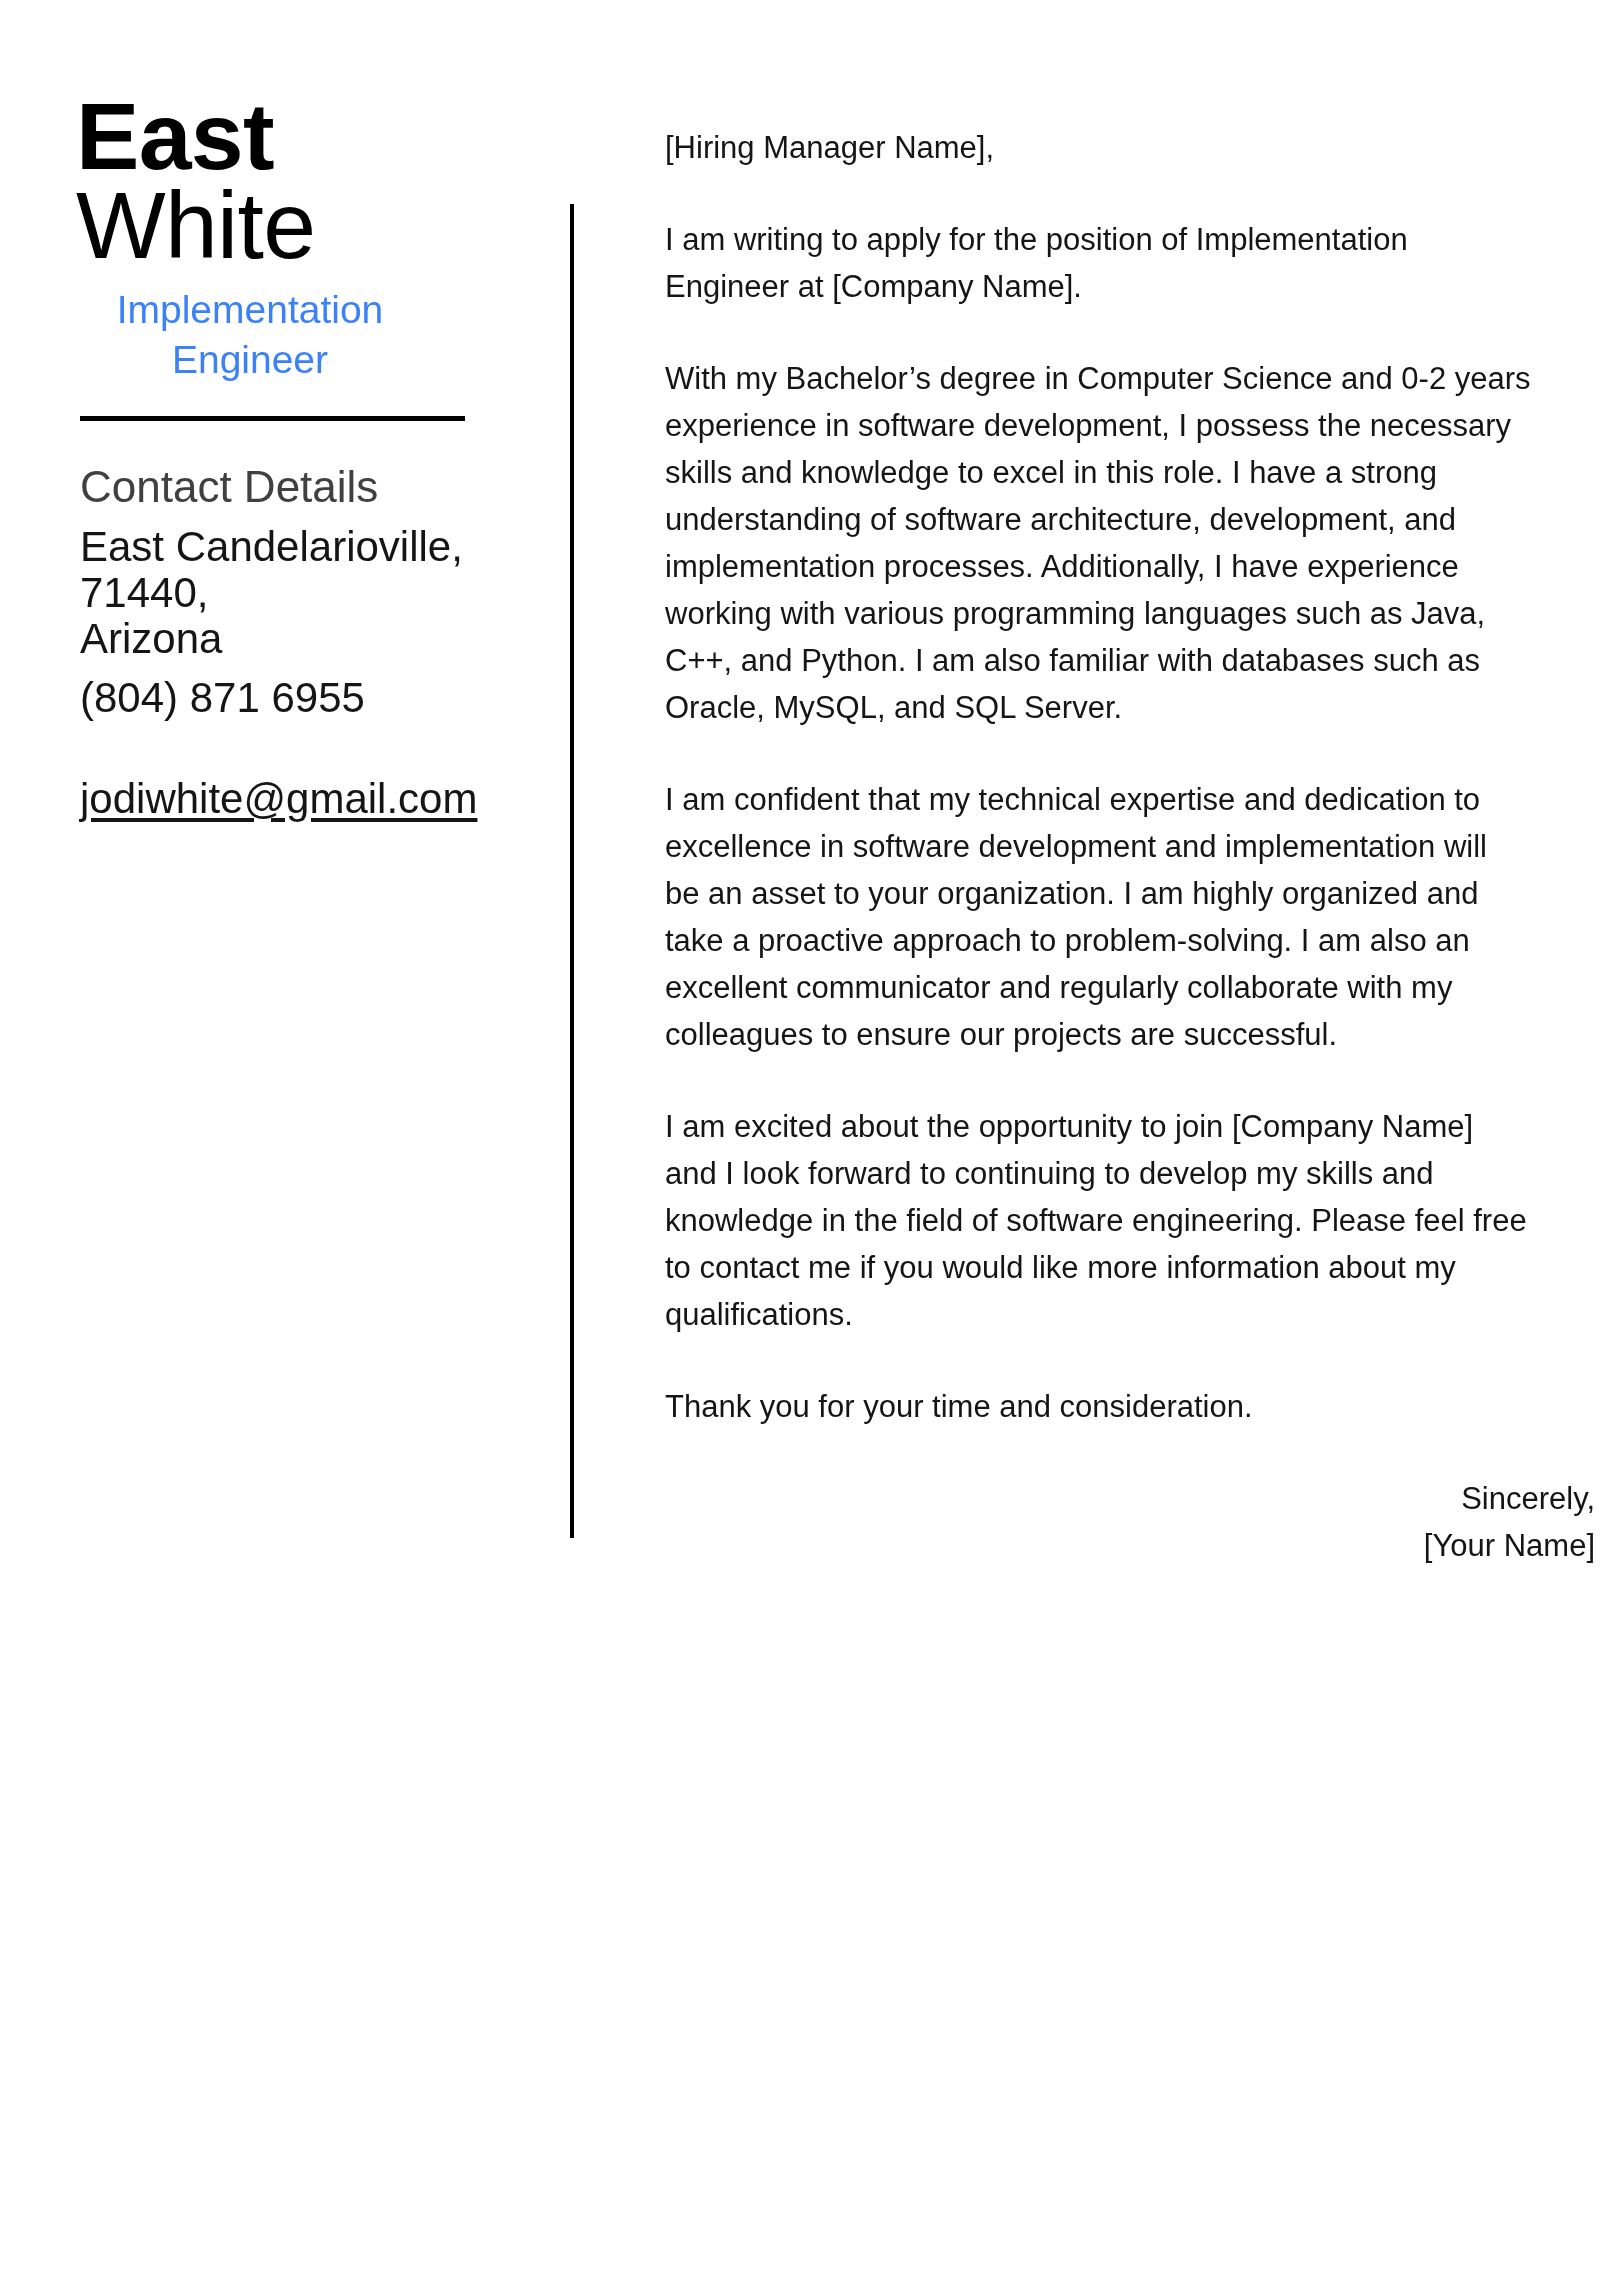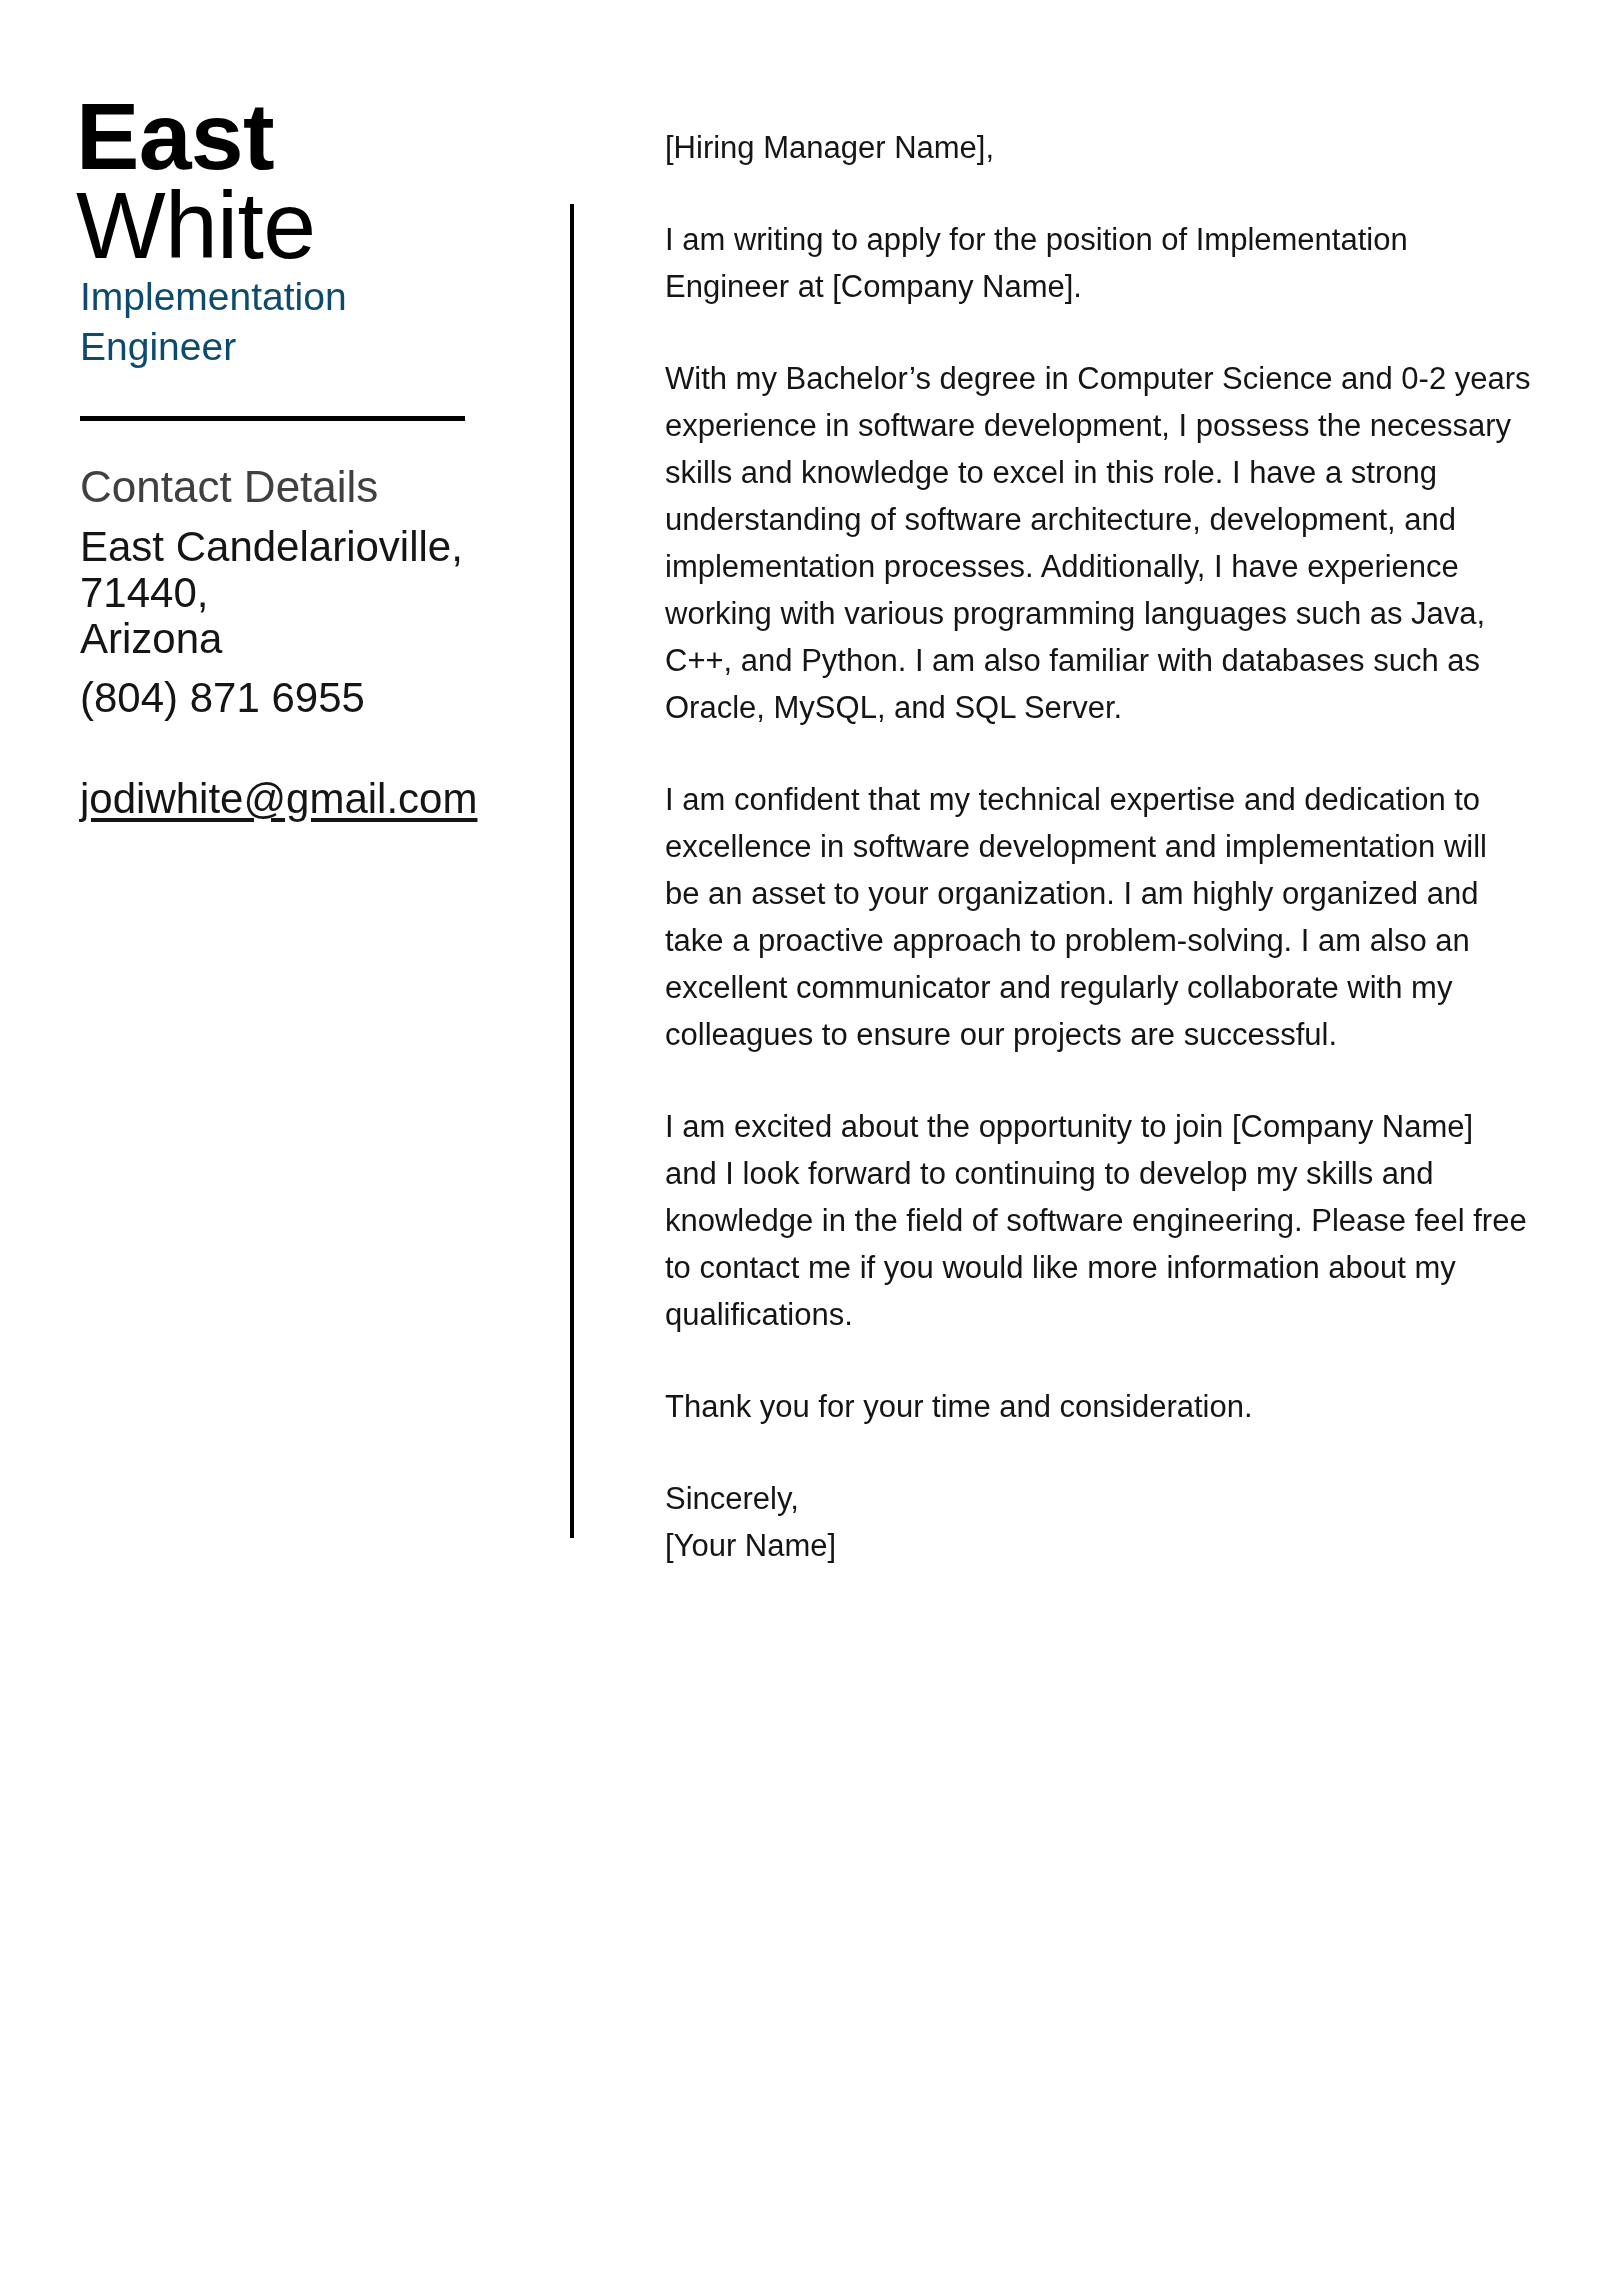--- a/index.html
+++ b/index.html
@@ -22,25 +22,26 @@
     line-height: 89px;
     color: #000000;
     letter-spacing: -0.7px;
   }
   .name-first { display: block; font-weight: 700; }
   .name-last  { display: block; font-weight: 400; }
 
   .job-title {
     position: absolute;
     left: 80px;
-    top: 272px;
+    top: 285px;
     width: 340px;
     font-size: 39px;
     line-height: 50px;
-    color: #0c4a6e;
+    color: #3b82f6;
+    text-align: center;
   }
 
   .title-divider {
     position: absolute;
     left: 80px;
     top: 416px;
     width: 385px;
     height: 5.2px;
     background: #000000;
   }
@@ -87,21 +88,21 @@
   .letter {
     position: absolute;
     left: 665px;
     top: 124px;
     width: 930px;
     font-size: 31px;
     line-height: 47px;
     color: #151515;
   }
   .letter p { margin: 0 0 45px 0; white-space: pre-line; }
-  .letter p:last-child { margin-bottom: 16px; }
+  .letter p:last-child { margin-bottom: 16px; text-align: right; }
 </style>
 </head>
 <body>
 
 <header class="name-block">
   <span class="name-first">East</span>
   <span class="name-last">White</span>
 </header>
 
 <div class="job-title">Implementation Engineer</div>

